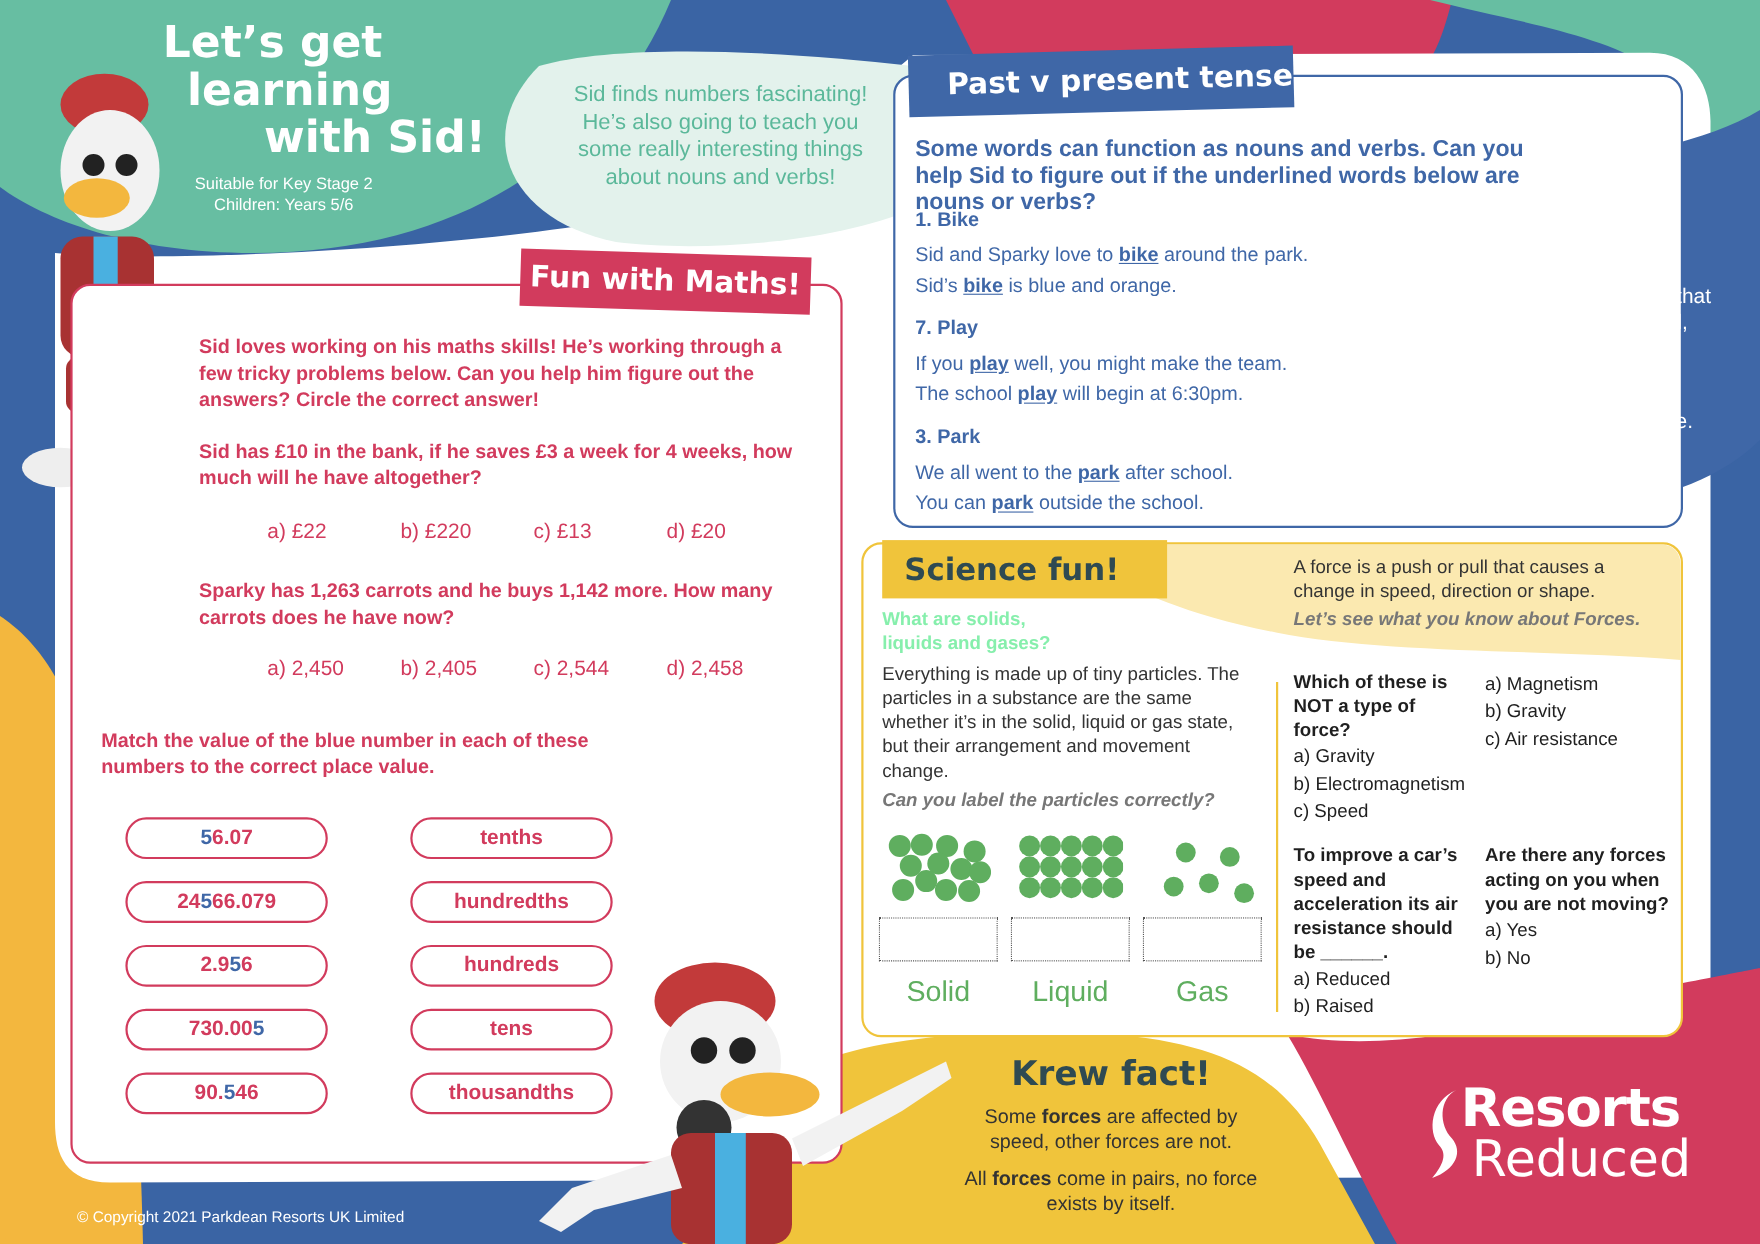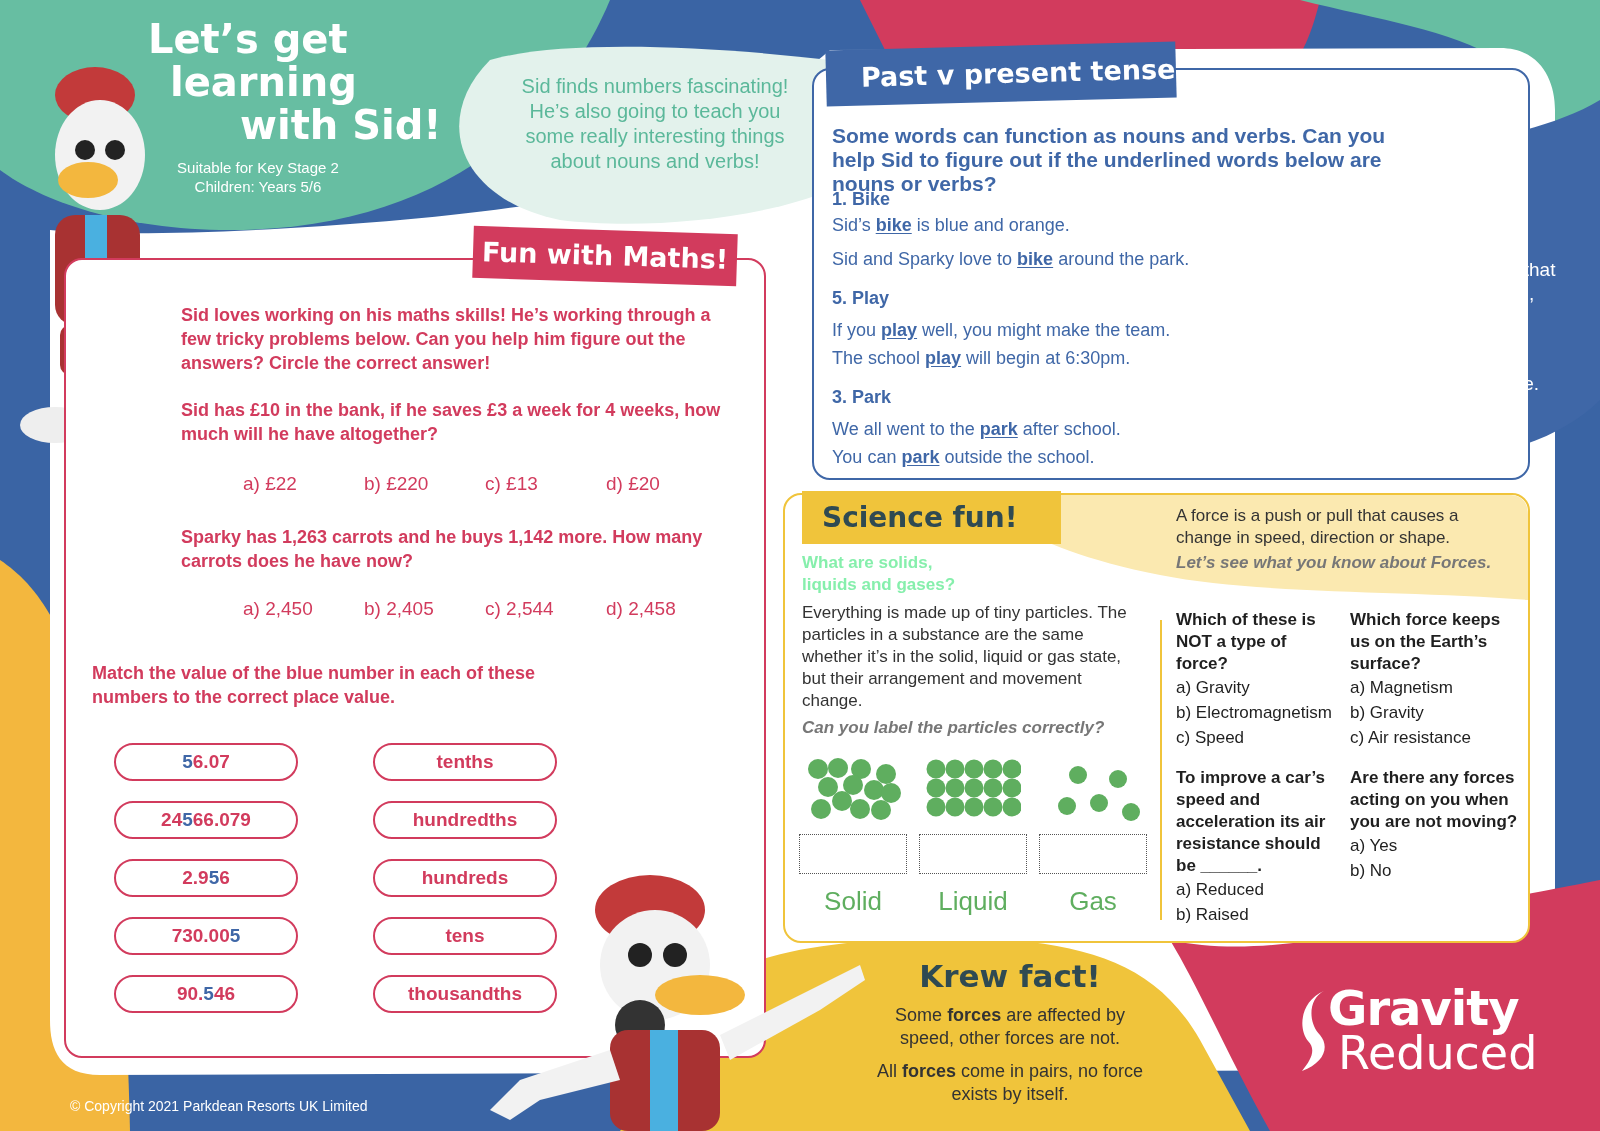--- a/index.html
+++ b/index.html
@@ -155,24 +155,24 @@
 <div class="abs pill right-col" style="top:859px">hundreds</div>
 <div class="abs pill right-col" style="top:917px">tens</div>
 <div class="abs pill right-col" style="top:975px">thousandths</div>
 
 <div class="abs grammar-box"></div>
 <div class="abs grammar-tab">Past v present tense</div>
 <div class="abs grammar-intro blue-text">Some words can function as nouns and verbs. Can you help Sid to figure out if the underlined words below are nouns or verbs?</div>
 
 <div class="abs blue-text" style="left:832px;top:187px;width:420px">
   <div class="g-head" style="line-height:24px">1. Bike</div>
+  <div class="g-line" style="margin-top:6px;line-height:28px"><span>Sid and Sparky love to </span><u>bike</u><span> around the park.</span></div>
   <div class="g-line" style="line-height:28px"><span>Sid’s </span><u>bike</u><span> is blue and orange.</span></div>
-  <div class="g-line" style="margin-top:6px;line-height:28px"><span>Sid and Sparky love to </span><u>bike</u><span> around the park.</span></div>
-
-  <div class="g-head" style="margin-top:13px;line-height:24px">5. Play</div>
+
+  <div class="g-head" style="margin-top:13px;line-height:24px">7. Play</div>
   <div class="g-line" style="margin-top:6px;line-height:28px"><span>If you </span><u>play</u><span> well, you might make the team.</span></div>
   <div class="g-line" style="line-height:28px"><span>The school </span><u>play</u><span> will begin at 6:30pm.</span></div>
 
   <div class="g-head" style="margin-top:13px;line-height:24px">3. Park</div>
   <div class="g-line" style="margin-top:6px;line-height:28px"><span>We all went to the </span><u>park</u><span> after school.</span></div>
   <div class="g-line" style="line-height:28px"><span>You can </span><u>park</u><span> outside the school.</span></div>
 </div>
 
 <div class="abs krew1-title">Krew fact!</div>
 <div class="abs krew1-p" style="top:258px"><span>A </span><b>noun</b><span> is a part of speech that denotes a person, animal, place, thing or idea.</span></div>
@@ -254,21 +254,20 @@
 <div class="abs force-prompt">Let’s see what you know about Forces.</div>
 <div class="abs divider"></div>
 
 <div class="abs fq" style="left:1176px;top:609px;width:165px">
   <div class="qt">Which of these is NOT a type of force?</div>
   <div class="opt">a) Gravity</div>
   <div class="opt">b) Electromagnetism</div>
   <div class="opt">c) Speed</div>
 </div>
 <div class="abs fq" style="left:1350px;top:609px;width:170px">
-  <div class="qt">Which force keeps us on the Earth’s surface?</div>
   <div class="opt">a) Magnetism</div>
   <div class="opt">b) Gravity</div>
   <div class="opt">c) Air resistance</div>
 </div>
 <div class="abs fq" style="left:1176px;top:767px;width:165px">
   <div class="qt">To improve a car’s speed and acceleration its air resistance should be ______.</div>
   <div class="opt">a) Reduced</div>
   <div class="opt">b) Raised</div>
 </div>
 <div class="abs fq" style="left:1350px;top:767px;width:170px">
@@ -291,17 +290,17 @@
 </svg>
 
 <div class="abs krew2-title">Krew fact!</div>
 <div class="abs krew2-p" style="top:1004px"><span>Some </span><b>forces</b><span> are affected by speed, other forces are not.</span></div>
 <div class="abs krew2-p" style="top:1060px"><span>All </span><b>forces</b><span> come in pairs, no force exists by itself.</span></div>
 
 <div class="abs logo">
   <svg class="abs" style="left:-4px;top:2px" width="40" height="90" viewBox="0 0 40 90">
     <path d="M30 4 C14 12 14 36 26 48 C36 60 30 76 8 84 C18 72 22 62 14 54 C4 42 6 14 30 4 Z" fill="#fff"></path>
   </svg>
-  <div class="top">Gravity</div>
+  <div class="top">Resorts</div>
   <div class="bot">Reduced</div>
 </div>
 
 <div class="abs copyright">© Copyright 2021 Parkdean Resorts UK Limited</div>
 
 </body></html>

